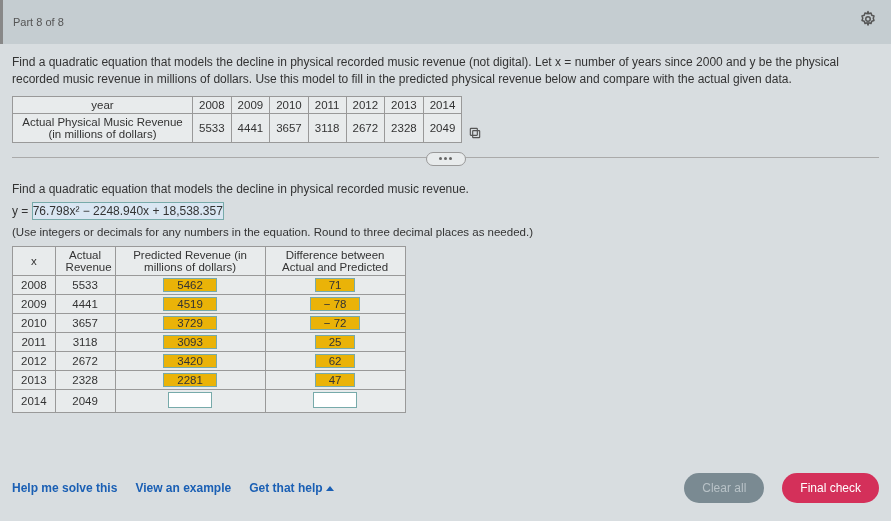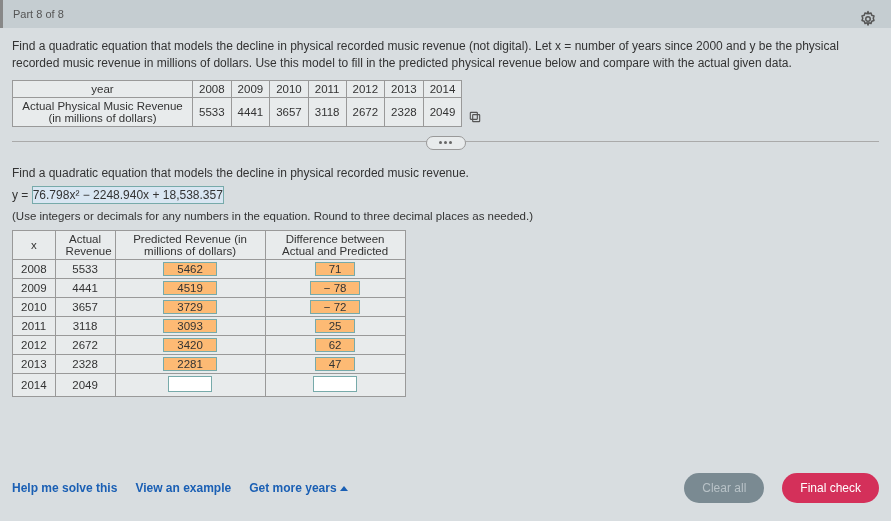--- a/index.html
+++ b/index.html
@@ -8,21 +8,21 @@
   font-size: 12px;
   color: #333;
   background: #d8dde0;
   width: 891px;
   height: 521px;
   overflow: hidden;
   position: relative;
 }
 .header-bar {
   background: #c5cdd1;
-  padding: 8px 10px;
+  padding: 16px 10px;
   font-size: 11px;
   color: #555;
   border-left: 3px solid #888;
 }
 .gear-icon {
   position: absolute;
   right: 14px;
   top: 10px;
 }
 .content {
@@ -100,21 +100,21 @@
 }
 table.pred-table th { padding: 2px 10px; }
 .cell-input {
   width: 44px;
   height: 16px;
   border: 1px solid #7aa;
   background: #fff;
   display: inline-block;
 }
 .filled-cell {
-  background: #fdba74;
+  background: #eab308;
   border: 1px solid #7aa;
   padding: 0 13px;
   display: inline-block;
   min-width: 34px;
 }
 .footer {
   position: absolute;
   bottom: 12px;
   left: 0;
   right: 0;
@@ -276,17 +276,17 @@
           <td><span class="cell-input"></span></td>
         </tr>
   </tbody>
     </table>
 
 </div>
 
 <div class="footer">
   <a>Help me solve this</a>
   <a>View an example</a>
-  <a><span>Get more years</span><span class="caret-up"></span></a>
+  <a><span>Get that help</span><span class="caret-up"></span></a>
   <div class="spacer"></div>
   <button class="btn btn-disabled">Clear all</button>
   <button class="btn btn-final">Final check</button>
 </div>
 
 </body></html>

